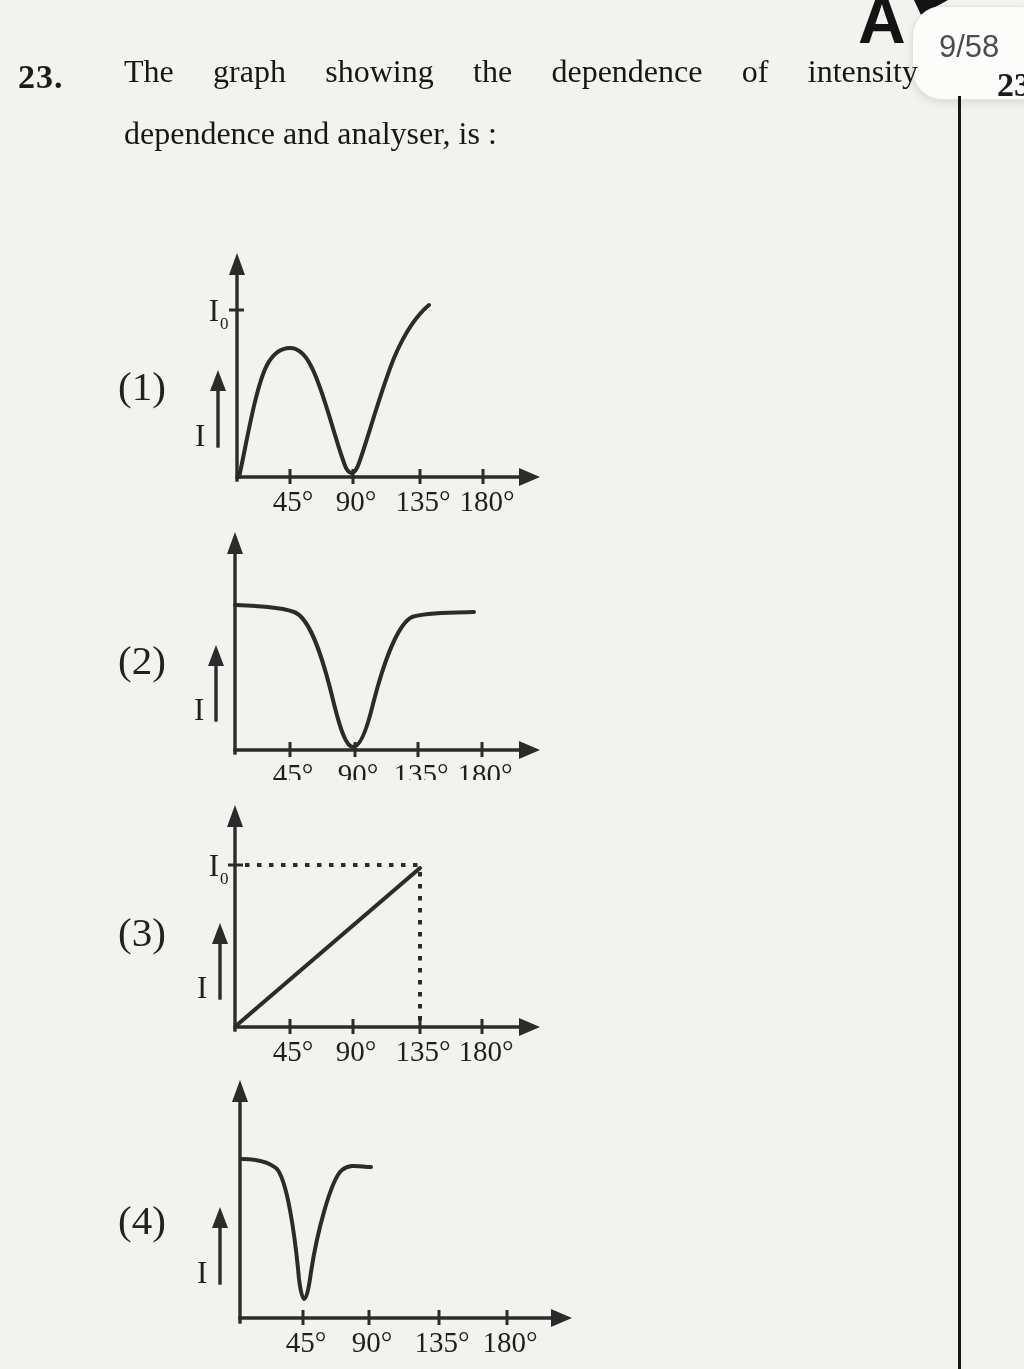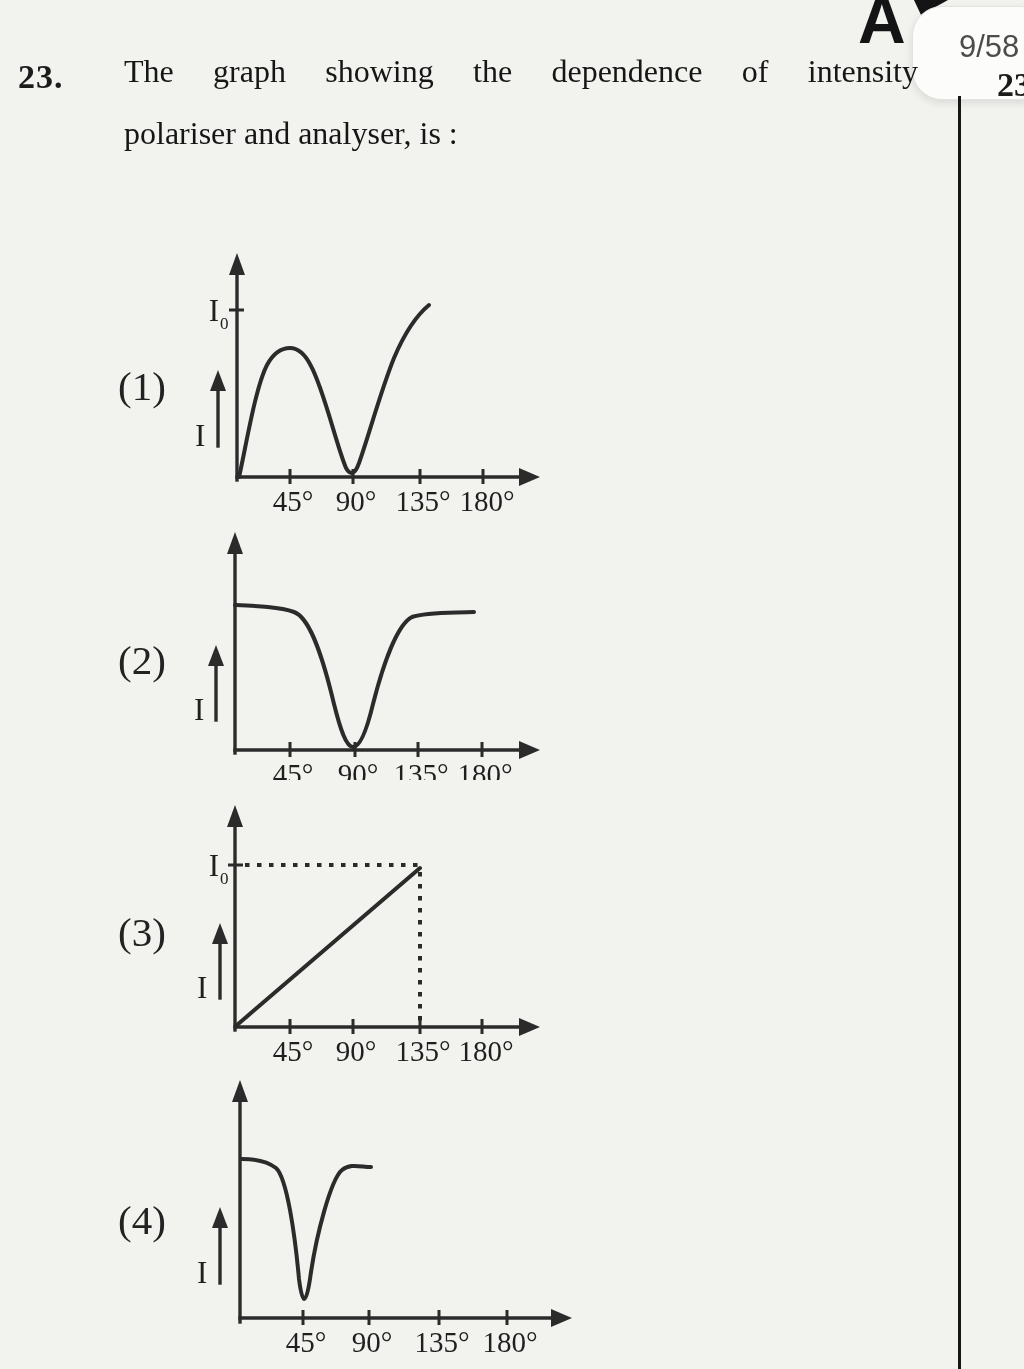--- a/index.html
+++ b/index.html
@@ -31,21 +31,21 @@
   }
   .logo-wedge{position:absolute;left:912px;top:0px;}
   .page-bubble{
     position:absolute;left:912px;top:6px;width:136px;height:92px;
     background:#fcfcfb;border:1px solid #e3e3e0;border-radius:30px;
     box-shadow:0 3px 8px rgba(0,0,0,0.10);
   }
   .page-bubble span{
     position:absolute;left:26px;top:22px;
     font-family:"Liberation Sans", sans-serif;
-    font-size:31px;color:#4c4c4c;margin-left:20px;
+    font-size:31px;color:#4c4c4c;
   }
   .divider{
     position:absolute;left:958px;top:96px;width:3px;height:1273px;
     background:#161616;
   }
   .col-fragment{
     position:absolute;left:997px;top:66px;width:27px;height:42px;
     overflow:hidden;font-weight:bold;font-size:34px;color:#1b1b1b;
   }
   
@@ -75,21 +75,21 @@
   </svg>
   <div class="page-bubble">
     <span>9/58</span>
   </div>
   <div class="divider"></div>
   <div class="col-fragment">23.</div>
 
   <div class="qnum">23.</div>
   <div class="qtext">
     <div class="qline-just">The graph showing the dependence of intensity</div>
-    <div class="qline">polariser and analyser, is :</div>
+    <div class="qline">dependence and analyser, is :</div>
   </div>
 
   <div class="opt-label" style="top:362px;">(1)</div>
   <svg class="graph" style="left:183px;top:248px;" width="372" height="272" viewBox="0 0 372 272">
     <line class="ax" x1="54" y1="232" x2="54" y2="24"></line>
     <polygon class="head" points="54,5 46,27 62,27"></polygon>
     <line class="ax" x1="54" y1="229" x2="340" y2="229"></line>
     <polygon class="head" points="357,229 336,220 336,238"></polygon>
     <line class="tick" x1="46" y1="62" x2="61" y2="62"></line>
     <text class="ylab" x="36" y="73" text-anchor="end">I</text>

